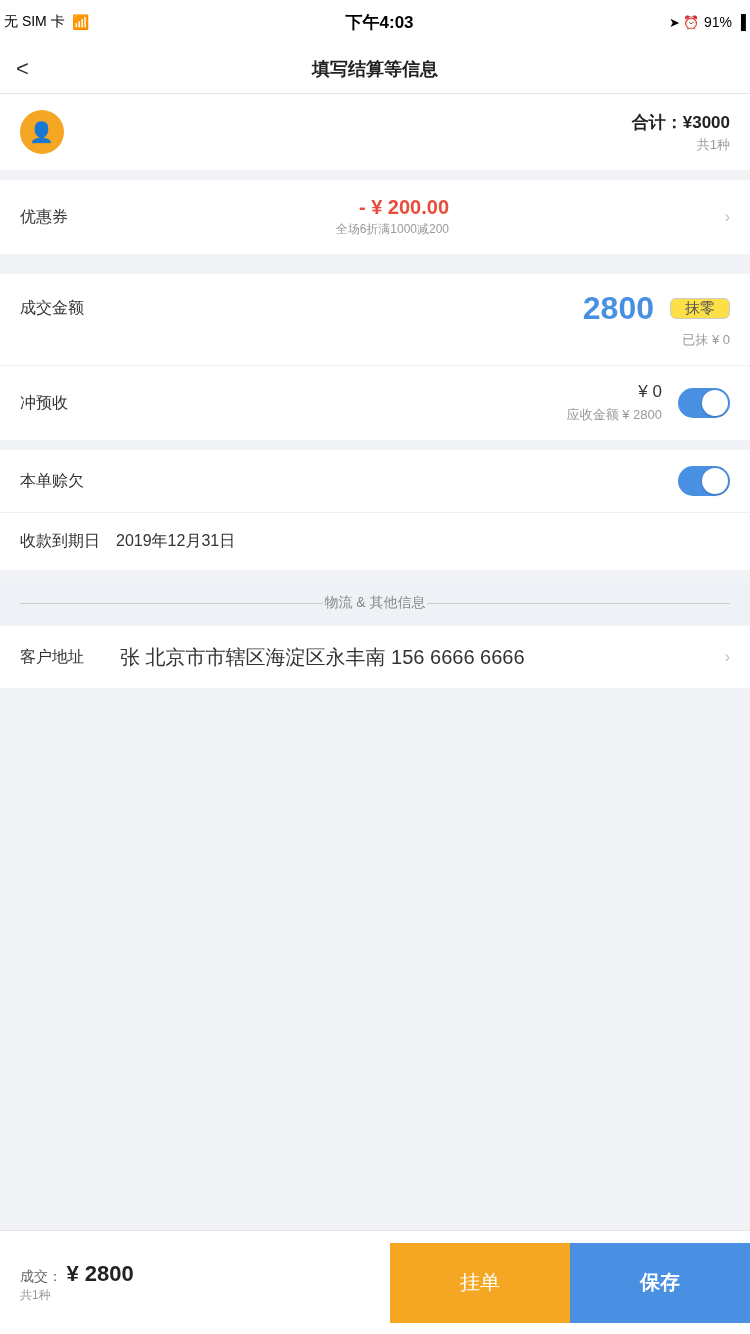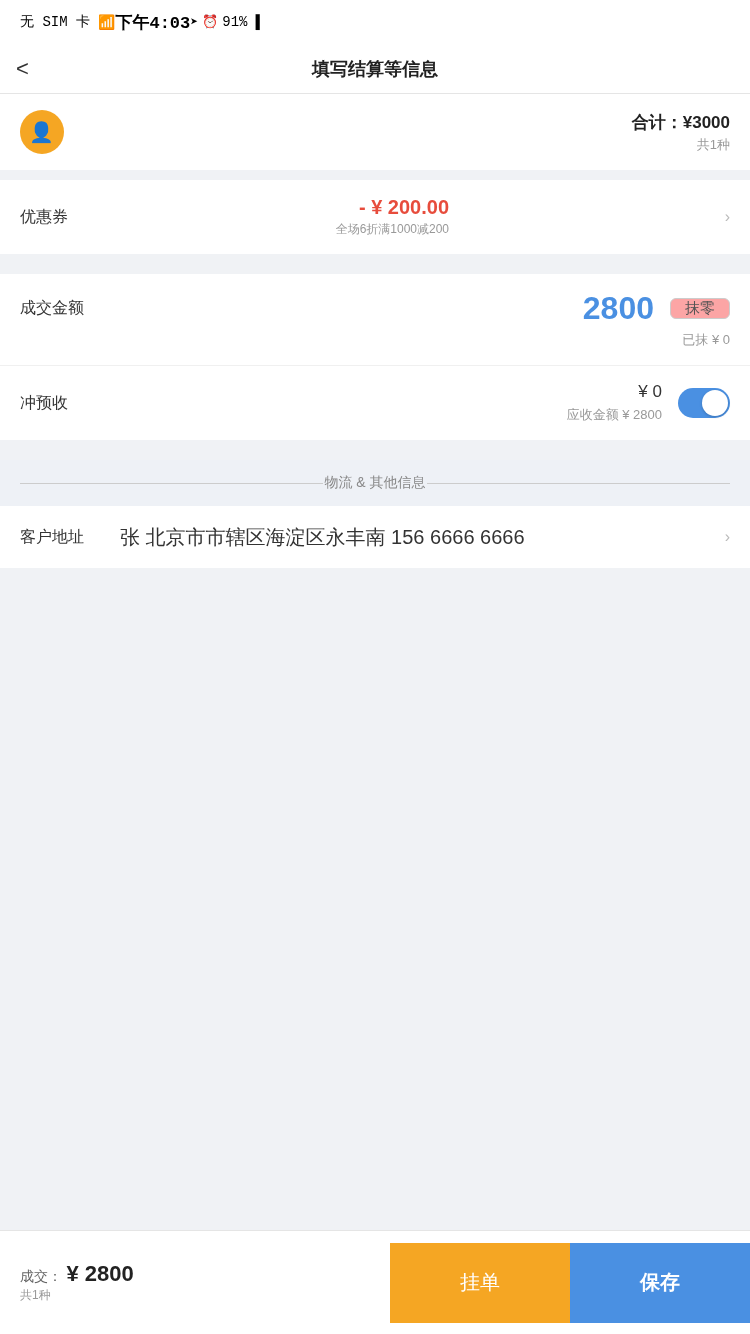--- a/index.html
+++ b/index.html
@@ -12,24 +12,24 @@
       position: relative;
       overflow-x: hidden;
     }
 
     
     .status-bar {
       height: 44px;
       background: #fff;
       display: flex;
       align-items: center;
-      padding: 0 20px;
+      justify-content: space-between;
+      padding: 0 4px;
       font-size: 14px;
       font-weight: 500;
-      font-family: Liberation Mono, monospace;
     }
     .status-left { display: flex; align-items: center; gap: 8px; }
     .status-center { font-size: 17px; font-weight: 600; }
     .status-right { display: flex; align-items: center; gap: 4px; font-size: 14px; }
 
     
     .nav-bar {
       height: 50px;
       background: #fff;
       display: flex;
@@ -159,21 +159,21 @@
       font-size: 32px;
       font-weight: 700;
       color: #4a90e2;
     }
     .amount-rounding-btn {
       border: 1px solid #ccc;
       border-radius: 6px;
       padding: 0 14px;
       font-size: 15px;
       color: #555;
-      background: #fca5a5;
+      background: #fde047;
       cursor: pointer;
     }
     .amount-sub {
       font-size: 13px;
       color: #999;
       text-align: right;
     }
 
     
     .toggle-row {
@@ -413,20 +413,31 @@
           <div class="toggle-value">¥ 0</div>
           <div class="toggle-sub">应收金额 ¥ 2800</div>
         </div>
         <div class="toggle-switch"></div>
       </div>
     </div>
   </div>
 
   <div class="section-divider"></div>
 
+  <div style="background:#fff;">
+    <div class="toggle-row" style="border-top: none;">
+      <div class="row-label">本单赊欠</div>
+      <div class="toggle-switch"></div>
+    </div>
+
+    <div class="due-date-row">
+      <div class="due-label">收款到期日</div>
+      <div class="due-date">2019年12月31日</div>
+    </div>
+  </div>
 
   <div class="section-divider"></div>
 
   <div class="section-header">
     <div class="section-header-line"></div>
     <div class="section-header-text">物流 &amp; 其他信息</div>
     <div class="section-header-line"></div>
   </div>
 
   <div class="address-row">

